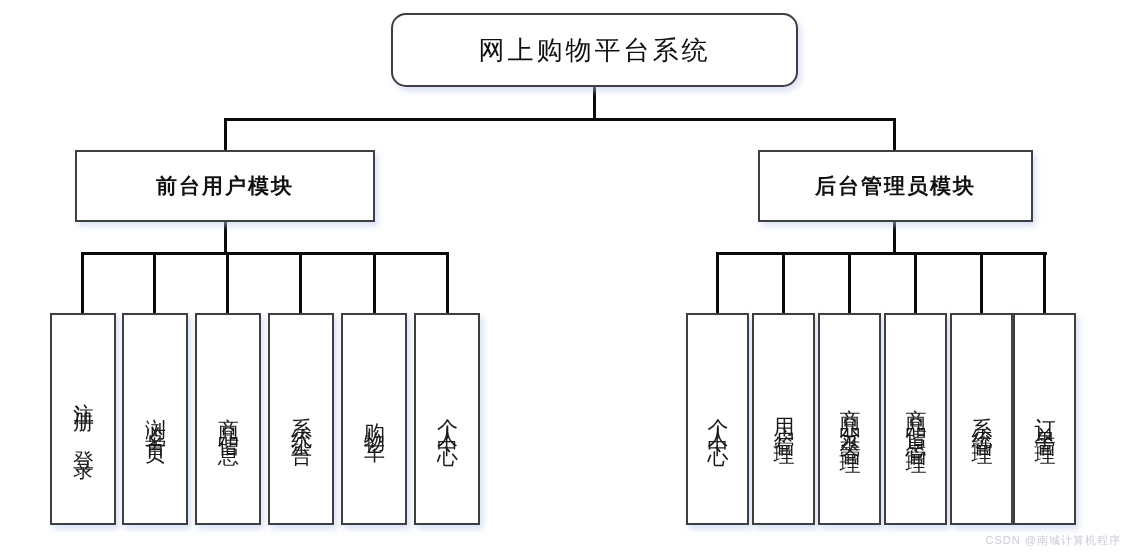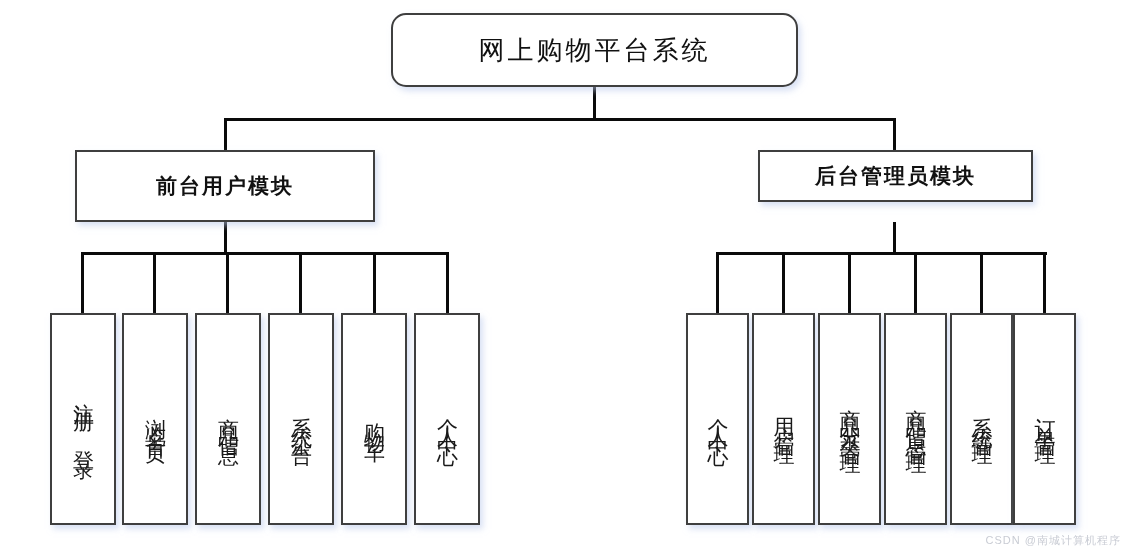--- a/index.html
+++ b/index.html
@@ -29,21 +29,21 @@
     left: 391px; top: 13px; width: 407px; height: 74px; border-radius: 15px;
   }
   .root-label {
     font-family: "Liberation Serif", serif;
     font-size: 26px;
     letter-spacing: 3px;
     color: #111111;
     white-space: nowrap;
   }
   .module-box-front { left: 75px;  top: 150px; width: 300px; height: 72px; }
-  .module-box-admin { left: 758px; top: 150px; width: 275px; height: 52px; }
+  .module-box-admin { left: 758px; top: 150px; width: 275px; height: 72px; }
   .module-label {
     font-family: "Liberation Sans", sans-serif;
     font-weight: bold;
     font-size: 21px;
     letter-spacing: 2px;
     color: #111111;
     white-space: nowrap;
   }
   .leaf {
     top: 313px;

